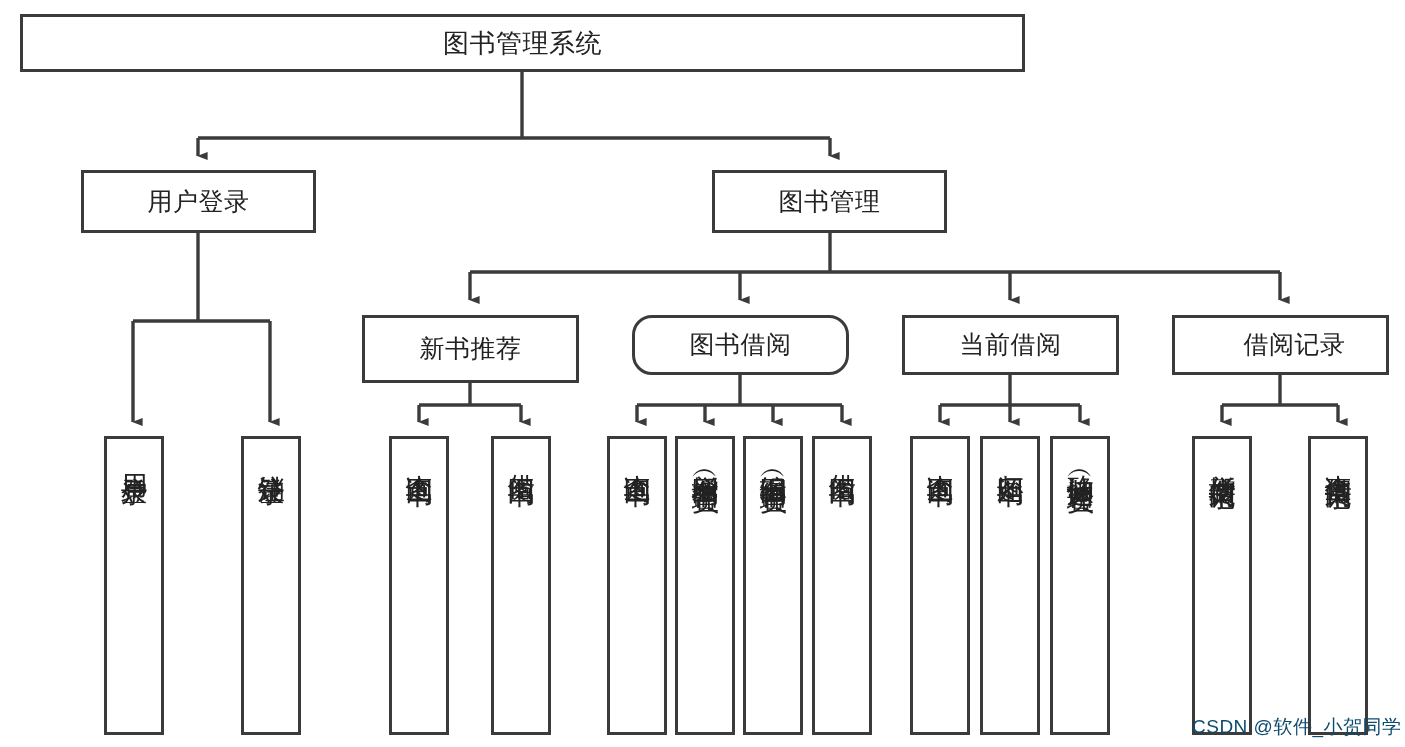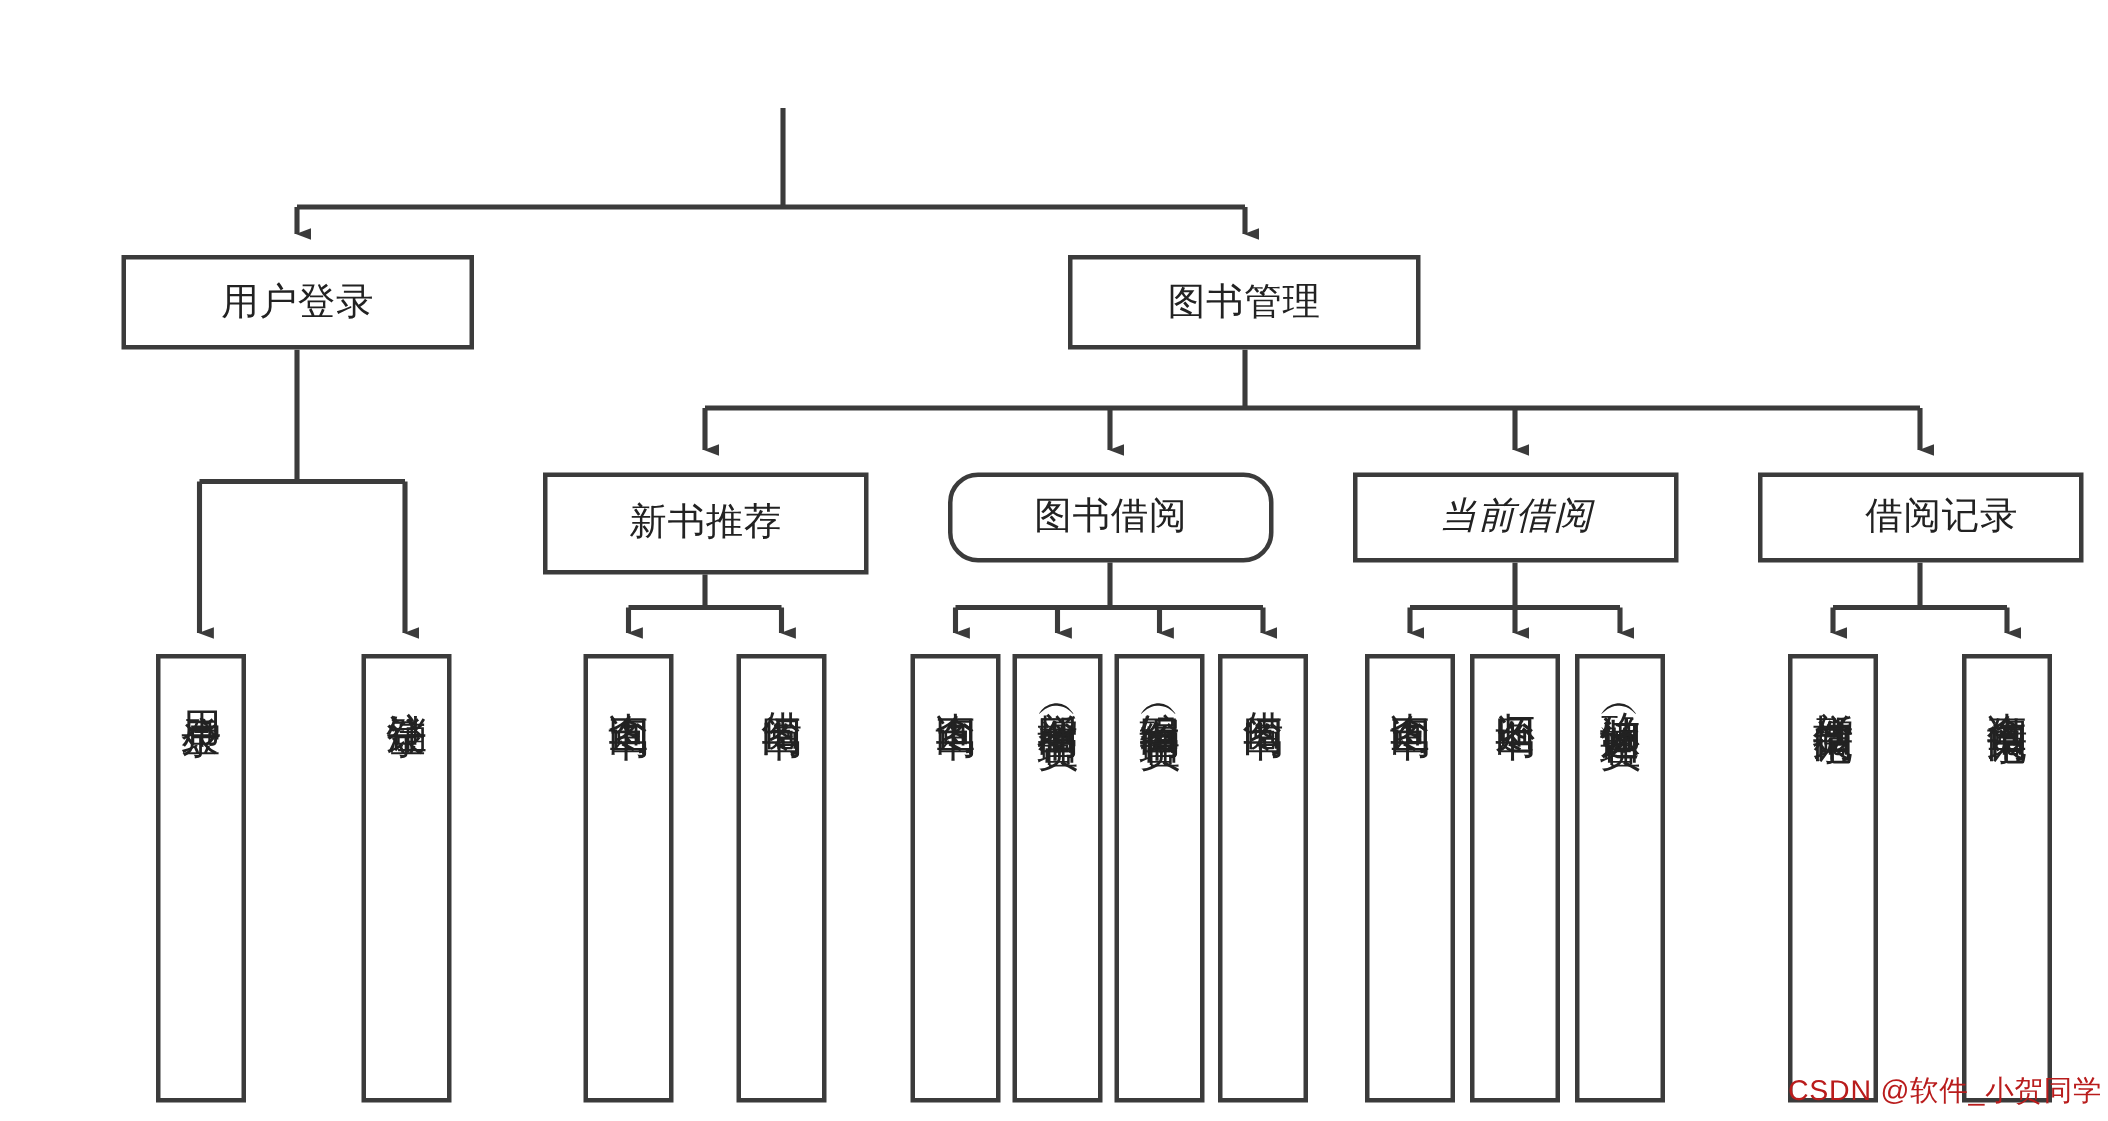--- a/index.html
+++ b/index.html
@@ -57,21 +57,21 @@
     writing-mode: vertical-rl;
     text-orientation: upright;
     font-size: 27px;
     line-height: 1.05;
     letter-spacing: 2px;
     white-space: nowrap;
   }
   .watermark {
     position: absolute;
     font-size: 19px;
-    color: #b91c1c;
+    color: #0c4a6e;
     letter-spacing: 0.5px;
     white-space: nowrap;
     user-select: none;
   }
 </style>
 </head>
 <body>
 
 <div id="diagram-root">
 
@@ -118,35 +118,38 @@
       <path d="M 1010 405 L 1010 422" marker-end="url(#arrowhead)"></path>
       <path d="M 1080 405 L 1080 422" marker-end="url(#arrowhead)"></path>
 
       <path d="M 1280 375 L 1280 405"></path>
       <path d="M 1222 405 L 1338 405"></path>
       <path d="M 1222 405 L 1222 422" marker-end="url(#arrowhead)"></path>
       <path d="M 1338 405 L 1338 422" marker-end="url(#arrowhead)"></path>
     </g>
   </svg>
 
+  <div class="node root horizontal" style="left:20px; top:14px; width:1005px; height:58px;">
+    <span class="node-label">图书管理系统</span>
+  </div>
 
   <div class="node horizontal" style="left:81px; top:170px; width:235px; height:63px;">
     <span class="node-label">用户登录</span>
   </div>
   <div class="node horizontal" style="left:712px; top:170px; width:235px; height:63px;">
     <span class="node-label">图书管理</span>
   </div>
 
   <div class="node horizontal" style="left:362px; top:315px; width:217px; height:68px;">
     <span class="node-label">新书推荐</span>
   </div>
   <div class="node horizontal" style="left:632px; top:315px; width:217px; height:60px;border-radius:20px;">
     <span class="node-label">图书借阅</span>
   </div>
-  <div class="node horizontal" style="left:902px; top:315px; width:217px; height:60px;font-style:italic;">
+  <div class="node horizontal" style="left:902px; top:315px; width:217px; height:60px;">
     <span class="node-label">当前借阅</span>
   </div>
   <div class="node horizontal" style="left:1172px; top:315px; width:217px; height:60px;padding-left:28px;">
     <span class="node-label">借阅记录</span>
   </div>
 
   <div class="node vertical" style="left:104px; top:436px; width:60px; height:299px;">
     <span class="node-label">用户登录</span>
   </div>
   <div class="node vertical" style="left:241px; top:436px; width:60px; height:299px;">

